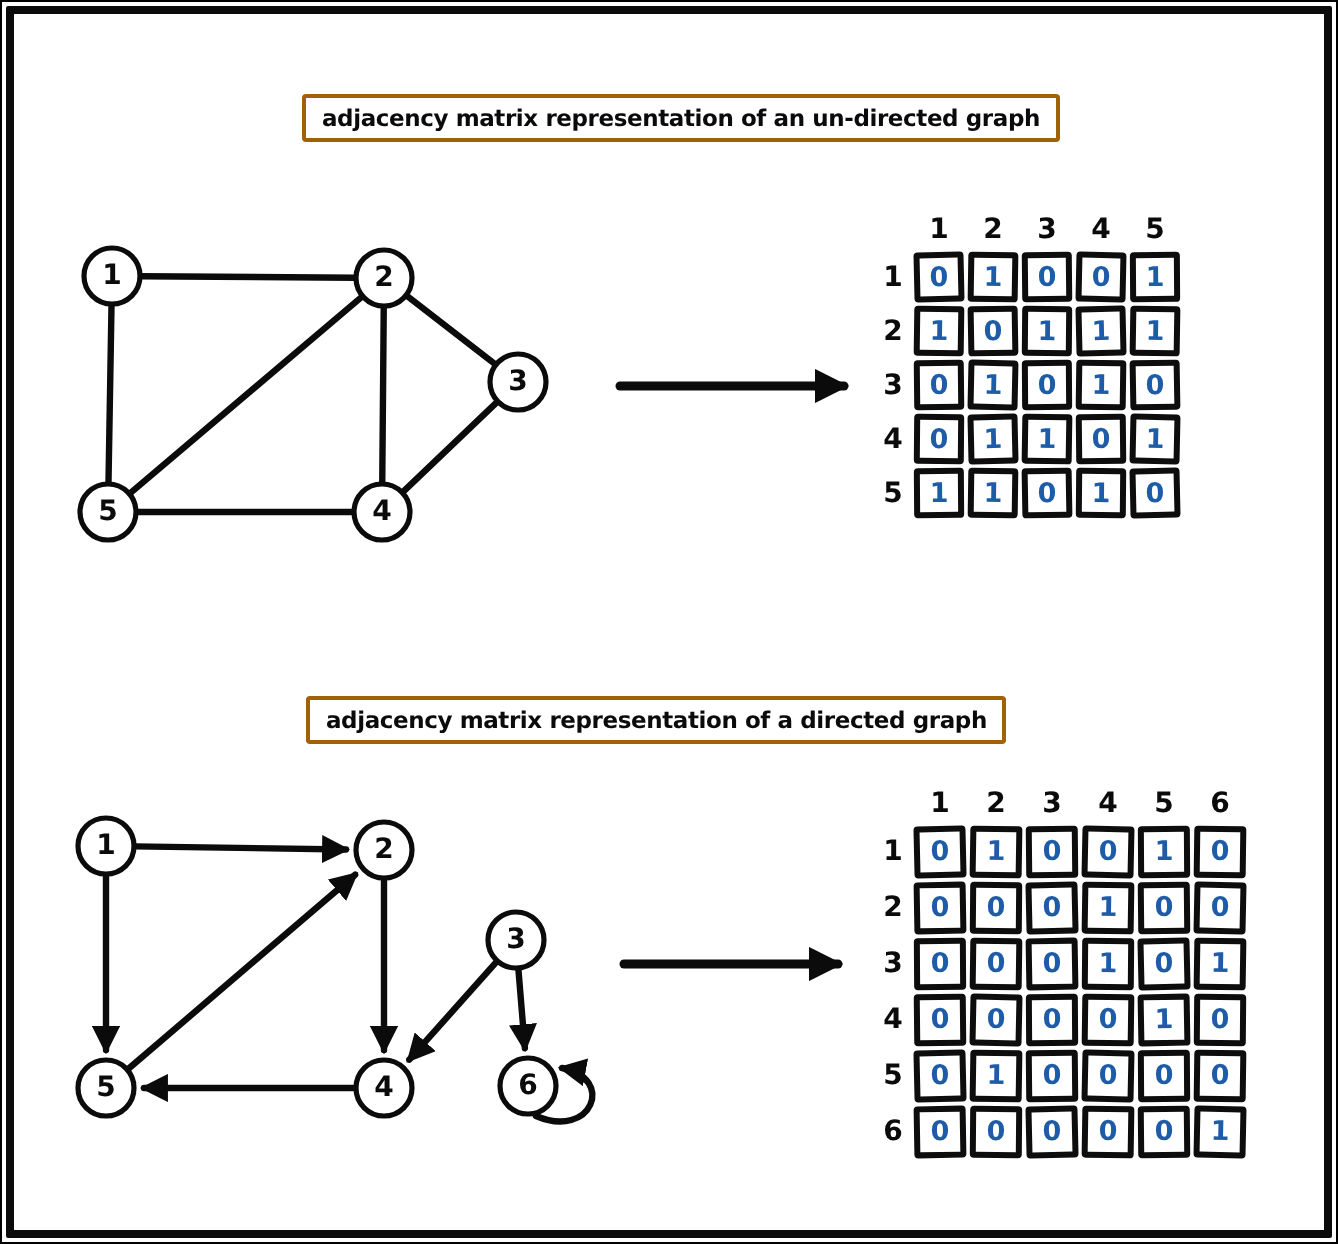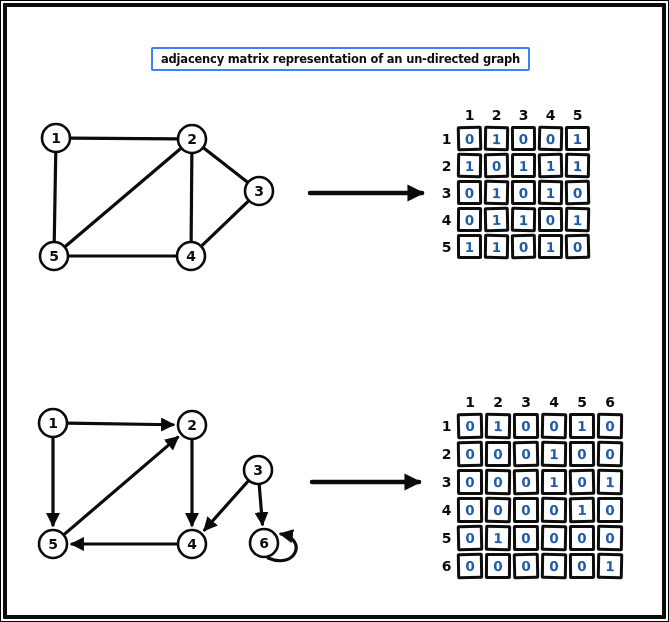--- a/index.html
+++ b/index.html
@@ -20,21 +20,21 @@
     border-radius: 1px;
     pointer-events: none;
   }
   #diagram-svg { position: absolute; left: 0; top: 0; }
   .title-box {
     position: absolute;
     display: inline-flex;
     align-items: center;
     justify-content: center;
     background: #ffffff;
-    border: 2px solid #3b82f6;
+    border: 2px solid #a16207;
     border-radius: 2px;
     box-shadow: 0 0 0 1px #ffffff inset;
     padding: 3px 8px;
     font-size: 11.5px;
     font-weight: 600;
     letter-spacing: -0.2px;
     color: #0b0b0b;
     white-space: nowrap;
   }
   .matrix {
@@ -118,20 +118,21 @@
         <circle cx="52" cy="543" r="14" fill="#fff" stroke="#0b0b0b" stroke-width="2.6"></circle>
         <text x="52" y="543" text-anchor="middle" dominant-baseline="central" font-size="14" font-weight="bold" fill="#0b0b0b" font-family="&quot;DejaVu Sans&quot;, sans-serif">5</text>
         <circle cx="263" cy="542" r="14" fill="#fff" stroke="#0b0b0b" stroke-width="2.6"></circle>
         <text x="263" y="542" text-anchor="middle" dominant-baseline="central" font-size="14" font-weight="bold" fill="#0b0b0b" font-family="&quot;DejaVu Sans&quot;, sans-serif">6</text>
       </g>
       <line x1="311" y1="481" x2="418" y2="481" stroke="#0b0b0b" stroke-width="4.5" stroke-linecap="round" marker-end="url(#ahBig)"></line>
     </svg>
 
   <div class="title-box" style="left:150px; top:46px;">adjacency matrix representation of an un-directed graph</div>
 
+  <div class="title-box" style="left:152px; top:347px;">adjacency matrix representation of a directed graph</div>
 
   <div class="matrix" style="left: 437px; top: 102px; grid-template-columns: 17px repeat(5, 25px); grid-template-rows: 21px repeat(5, 25px); gap: 2px;">
       <div></div>
       <div class="mh col">1</div>
       <div class="mh col">2</div>
       <div class="mh col">3</div>
       <div class="mh col">4</div>
       <div class="mh col">5</div>
       <div class="mh">1</div>
       <div class="mc" style="transform: rotate(-1.3deg);">0</div>

